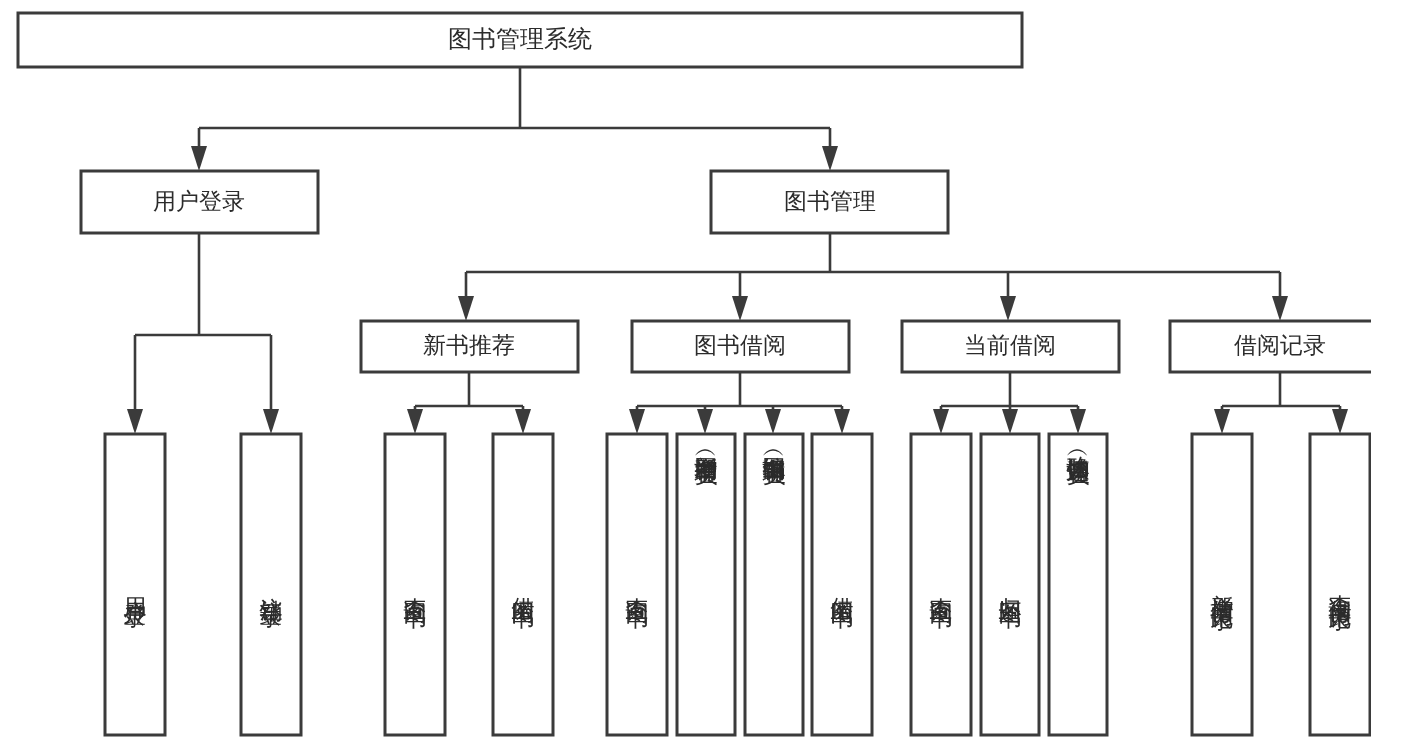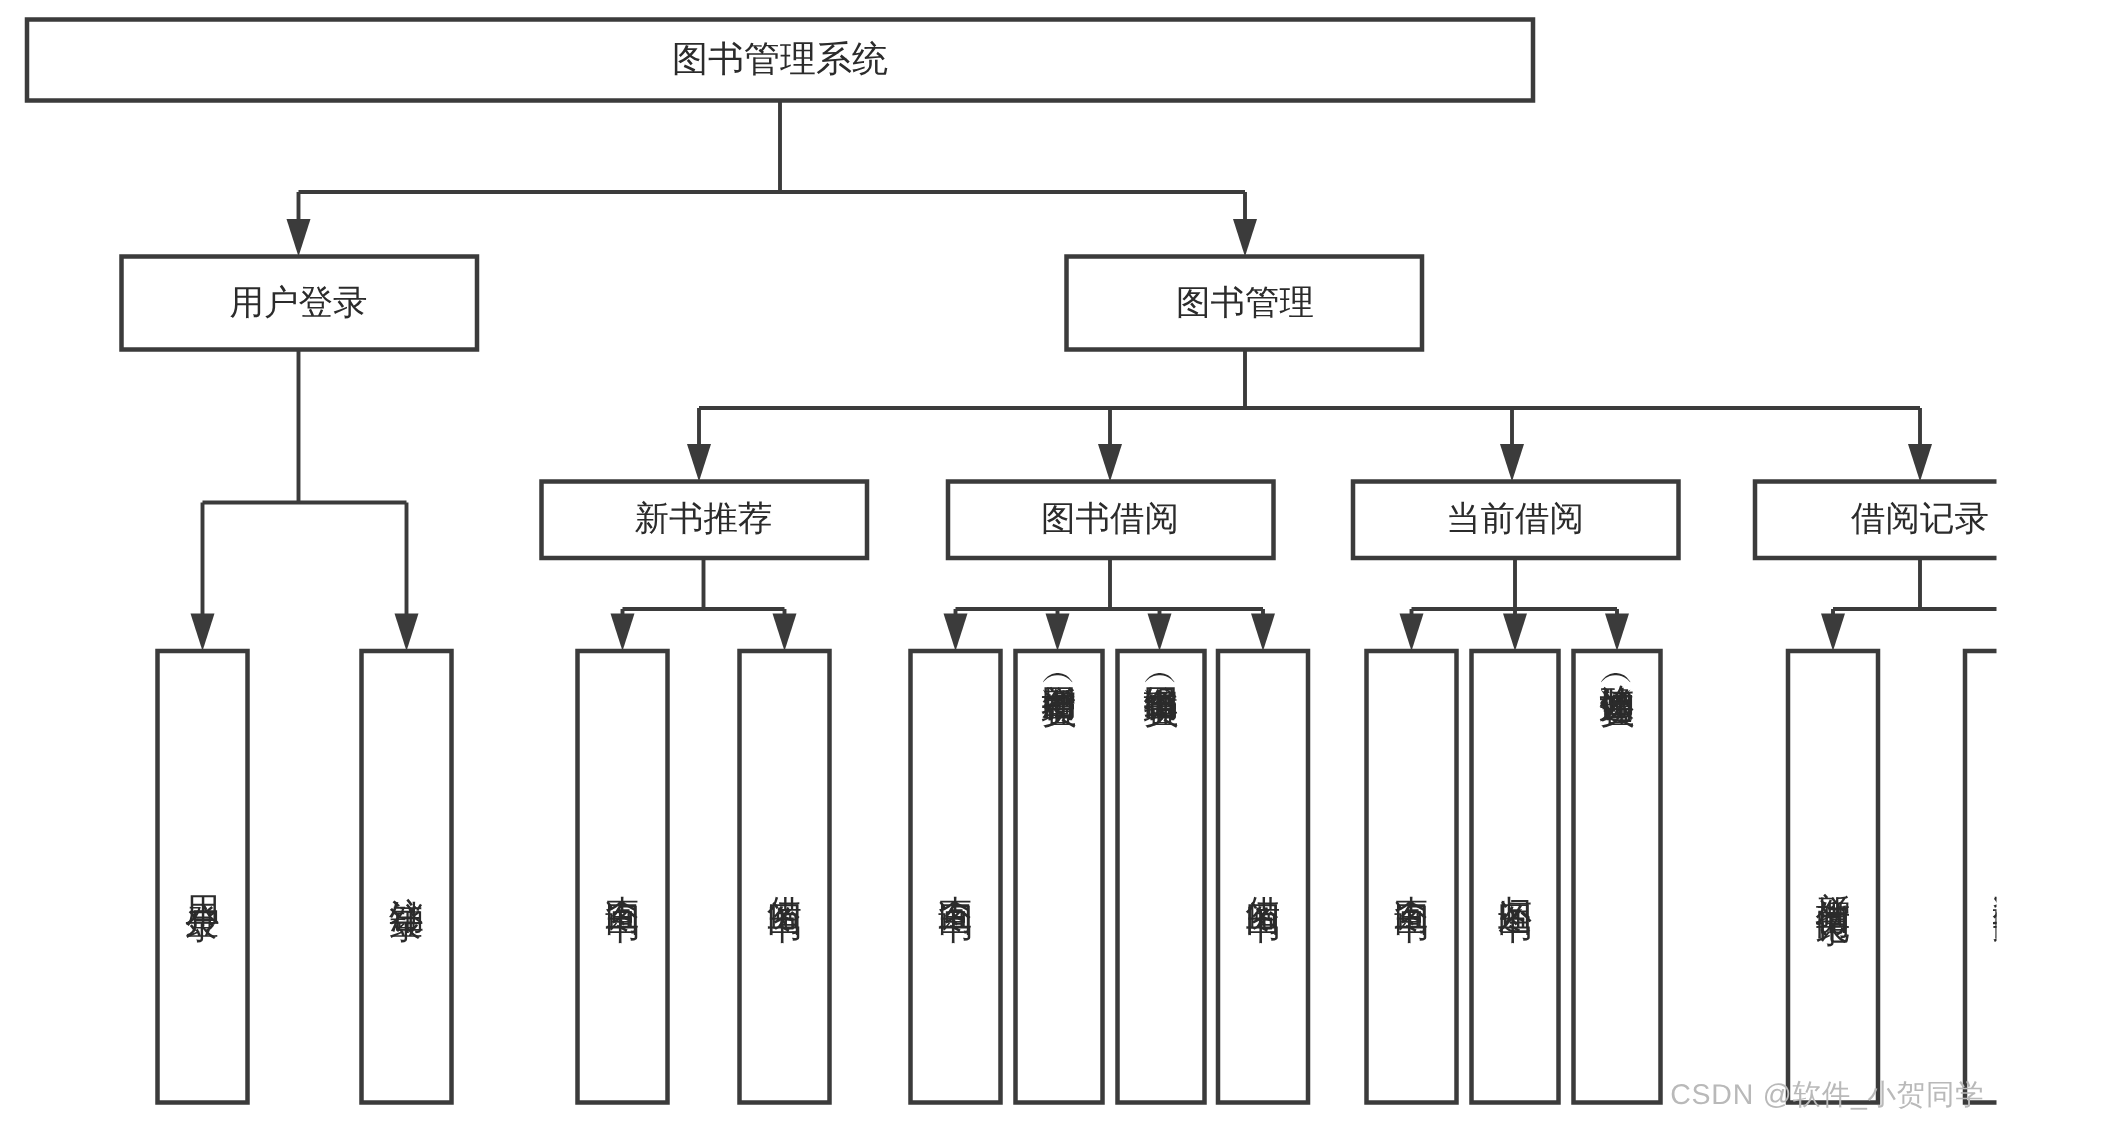--- a/index.html
+++ b/index.html
@@ -9,20 +9,21 @@
   }
   body {
     font-family: "Liberation Sans", "DejaVu Sans", sans-serif;
   }
   #canvas {
     position: relative;
     width: 1331px;
     height: 747px;
     background: #ffffff;
     overflow: hidden;
+    padding-left: 40px;
   }
   svg#diagram {
     position: absolute;
     left: 0;
     top: 0;
     width: 1405px;
     height: 747px;
   }
   .node-box {
     fill: #ffffff;
@@ -207,15 +208,14 @@
   <div class="vlabel" style="left:745px; top:438px; width:58px; height:293px; justify-content:flex-start; letter-spacing:1px;">编辑图书（管理员）</div>
   <div class="vlabel" style="left:812px; top:434px; width:60px; height:301px;">借阅图书</div>
 
   <div class="vlabel" style="left:911px; top:434px; width:60px; height:301px;">查询图书</div>
   <div class="vlabel" style="left:981px; top:434px; width:58px; height:301px;">归还图书</div>
   <div class="vlabel" style="left:1049px; top:438px; width:58px; height:293px; justify-content:flex-start; letter-spacing:1px;">确认归还（管理员）</div>
 
   <div class="vlabel" style="left:1192px; top:434px; width:60px; height:301px;">新增借阅记录</div>
   <div class="vlabel" style="left:1310px; top:434px; width:60px; height:301px;">查询借阅记录</div>
 
-  <div class="watermark">CSDN @软件_小贺同学</div>
 
 </div>
 
 </body></html>

